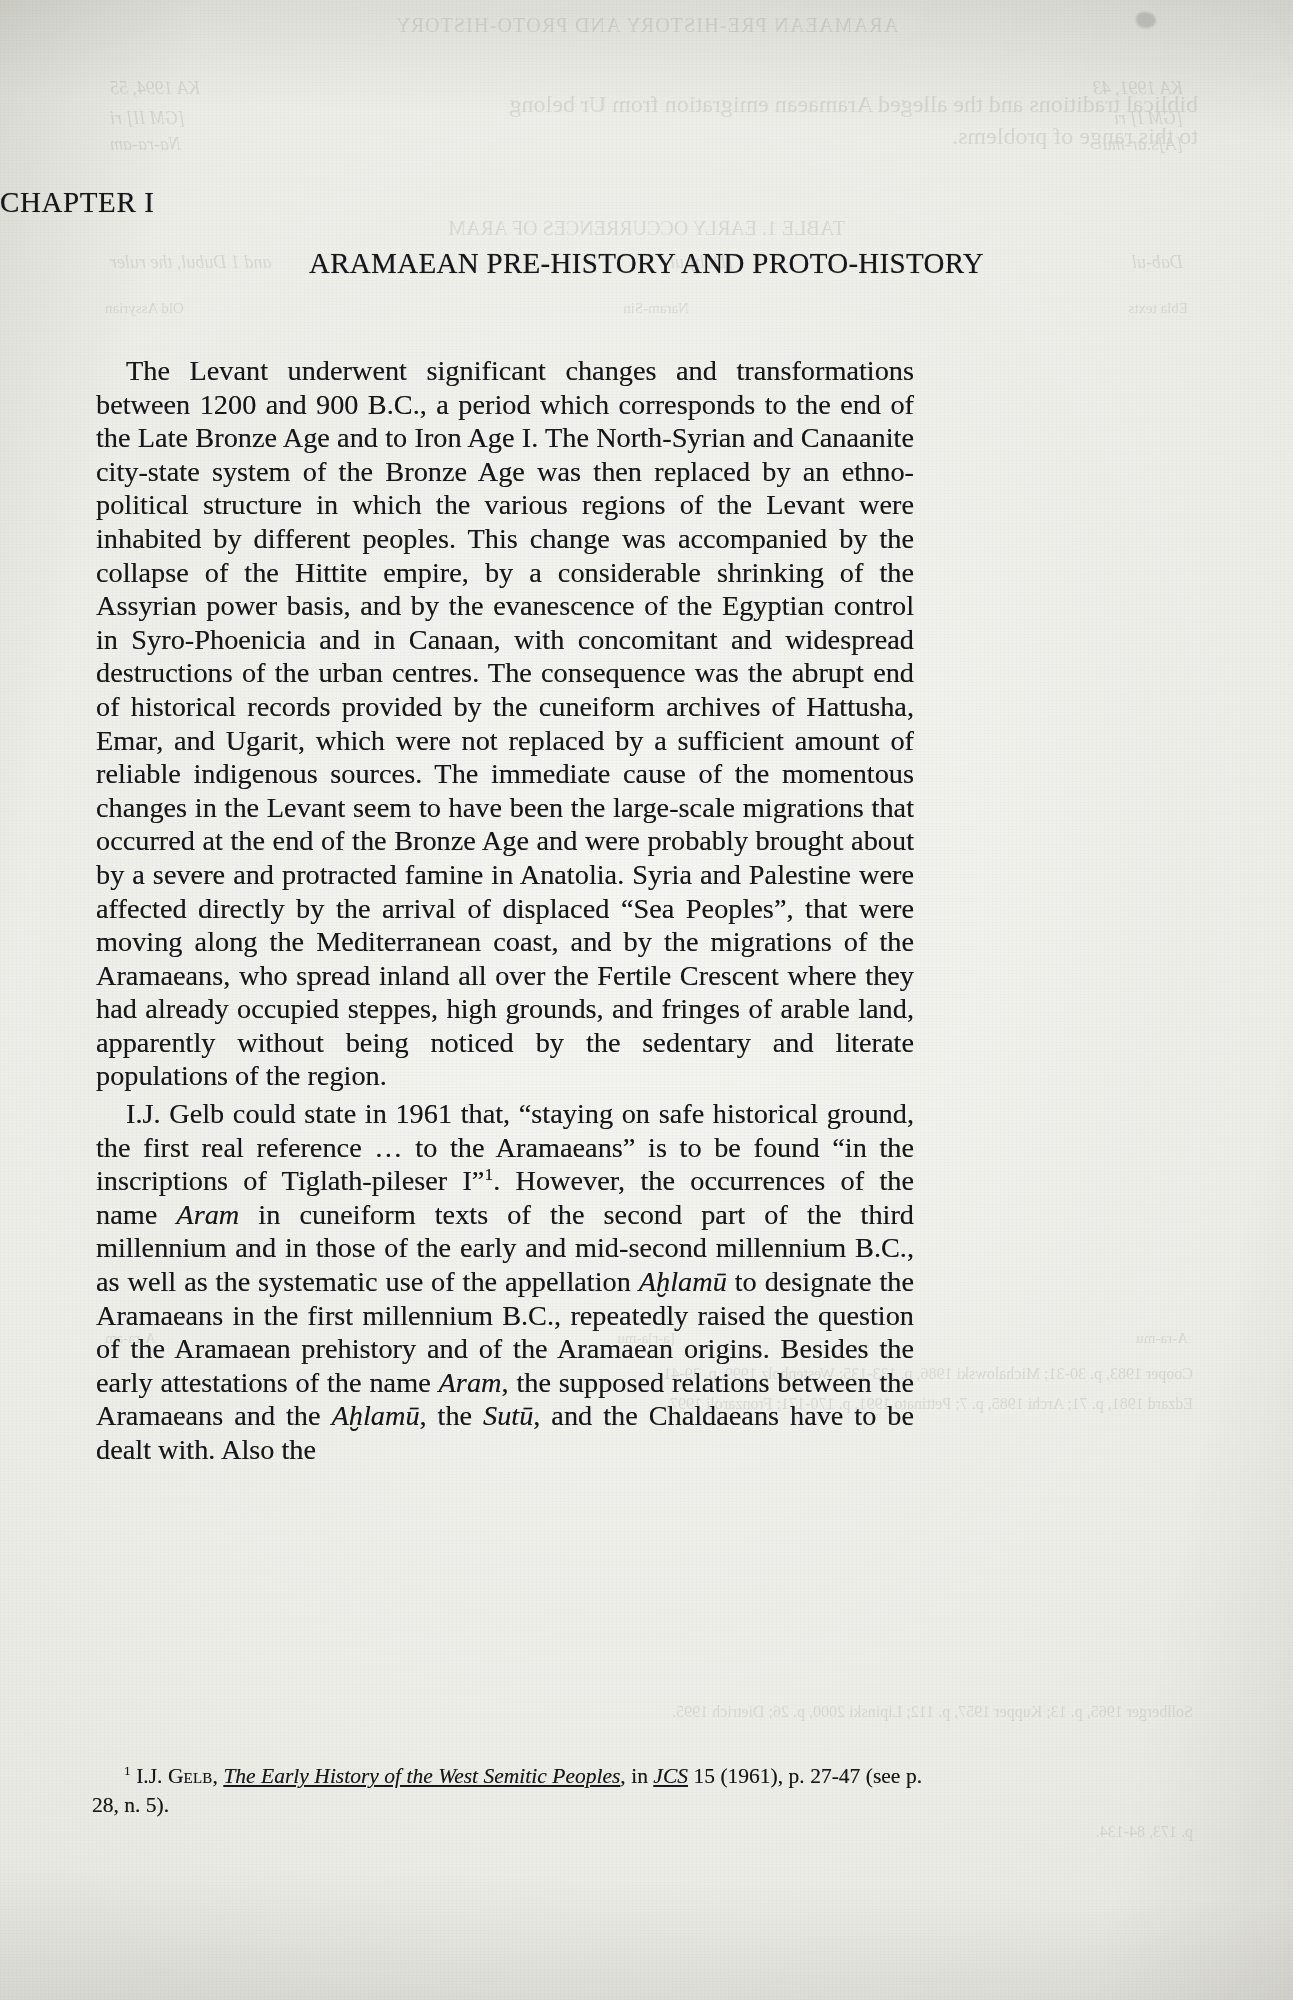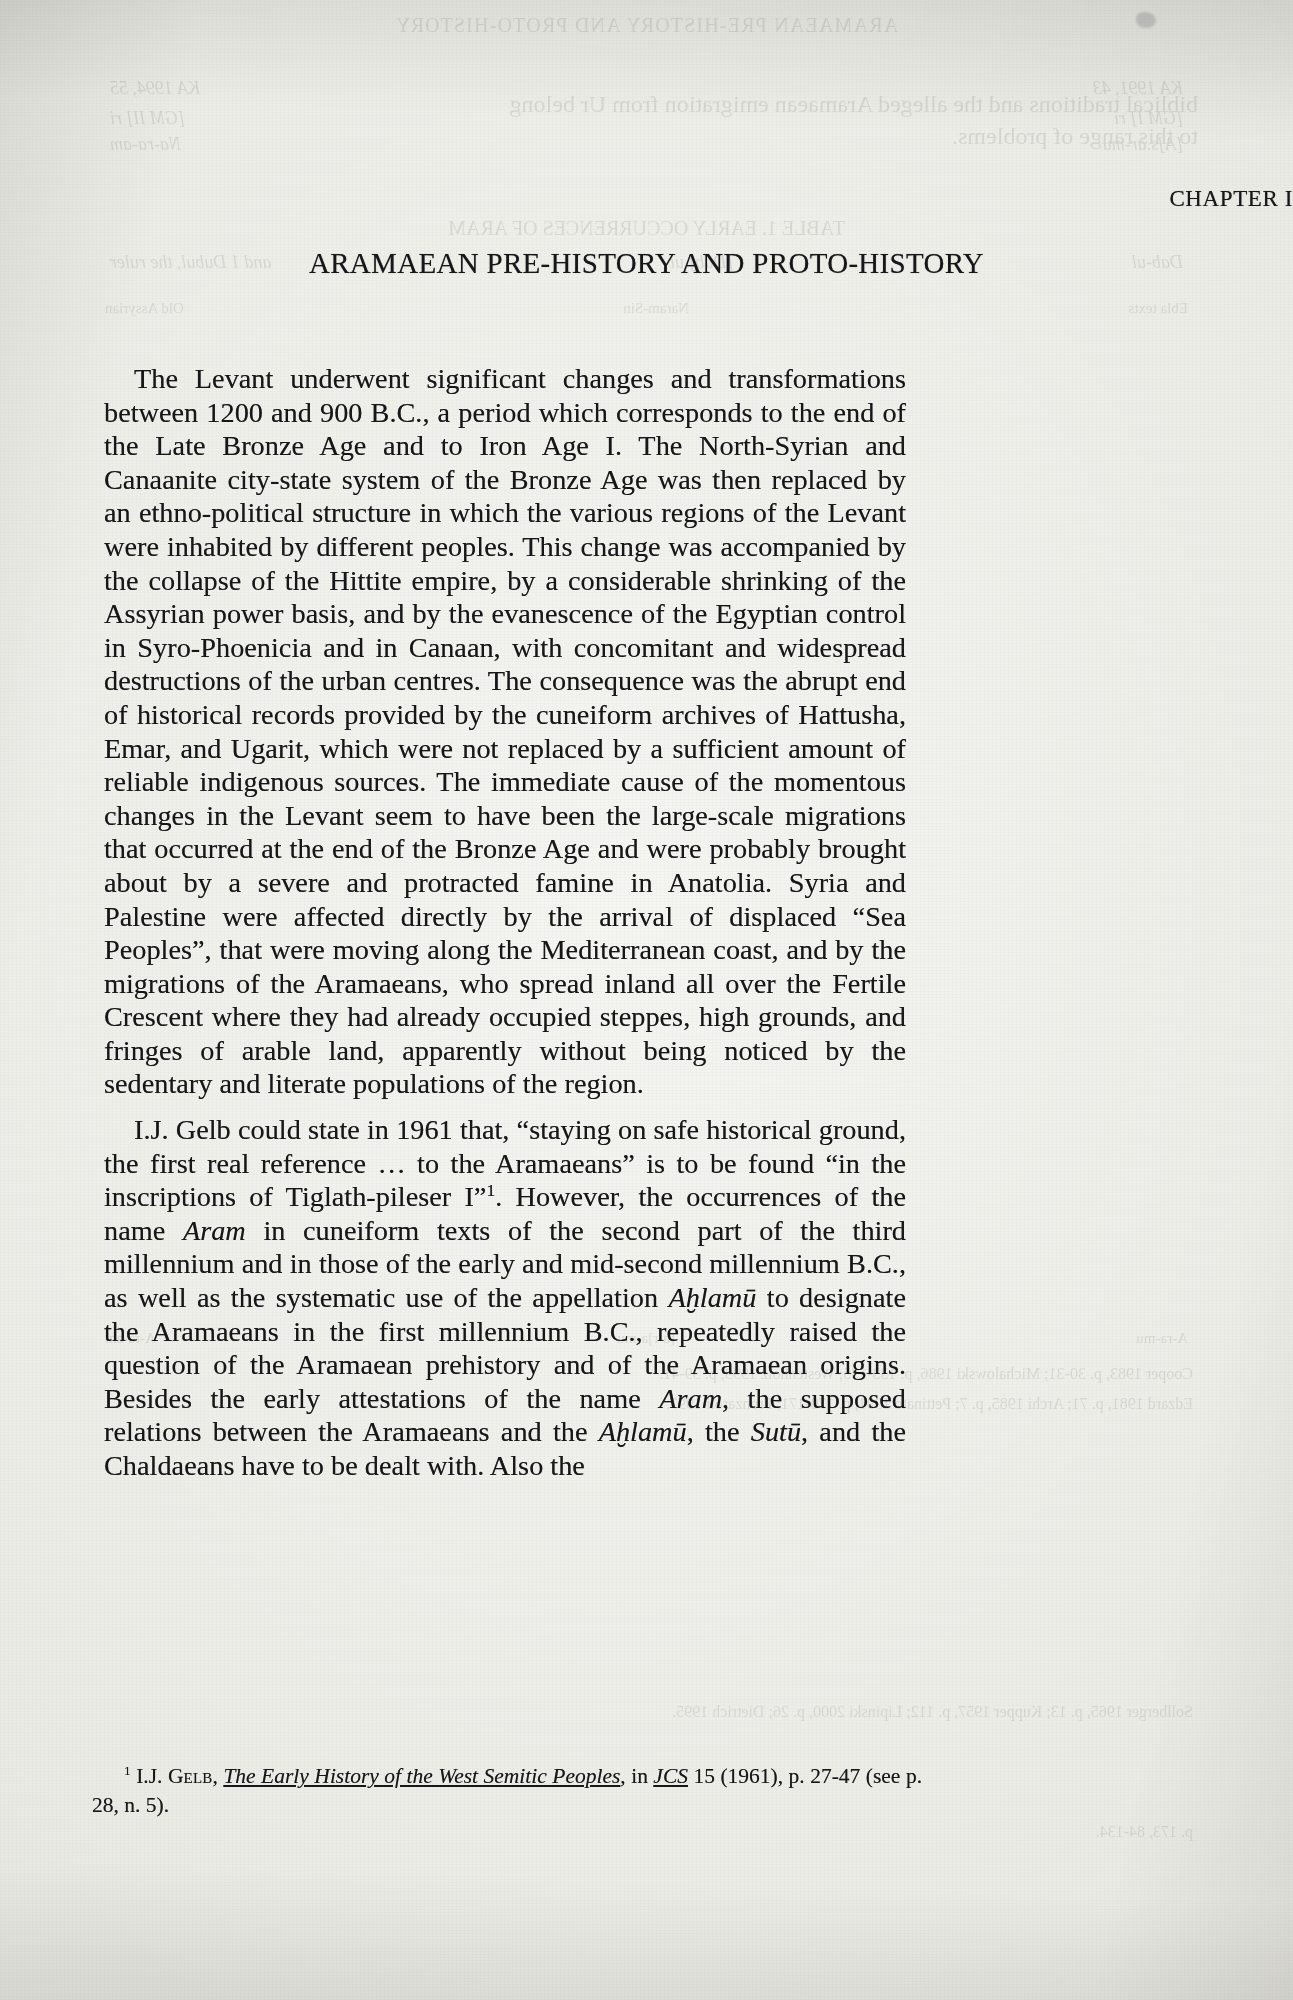--- a/index.html
+++ b/index.html
@@ -90,22 +90,22 @@
   
   .content {
     position: absolute;
     left: 0; right: 0; top: 0;
   }
 
   .chapter-label {
     position: absolute;
     top: 186px;
     left: 0; right: 0;
-    text-align: right;
-    font-size: 23px;
+    text-align: left;
+    font-size: 29px;
     letter-spacing: 0.6px;
     text-shadow: 0 0 0.7px rgba(20,20,22,0.55);
   }
 
   .chapter-title {
     position: absolute;
     top: 247px;
     left: 0; right: 0;
     text-align: center;
     font-size: 29px;
@@ -117,21 +117,21 @@
     position: absolute;
     top: 350px;
     left: 92px;
     width: 826px;
     font-size: 28.3px;
     line-height: 33.6px;
     text-align: justify;
     text-justify: inter-word;
     text-shadow: 0 0 0.65px rgba(18,18,20,0.5);
   }
-  .body p { margin: 12px; }
+  .body p { margin: 4px; }
   .body p.indent { text-indent: 30px; }
   .body i { }
   .body sup {
     font-size: 0.62em;
     vertical-align: super;
     line-height: 0;
   }
 
   .footnote {
     position: absolute;

